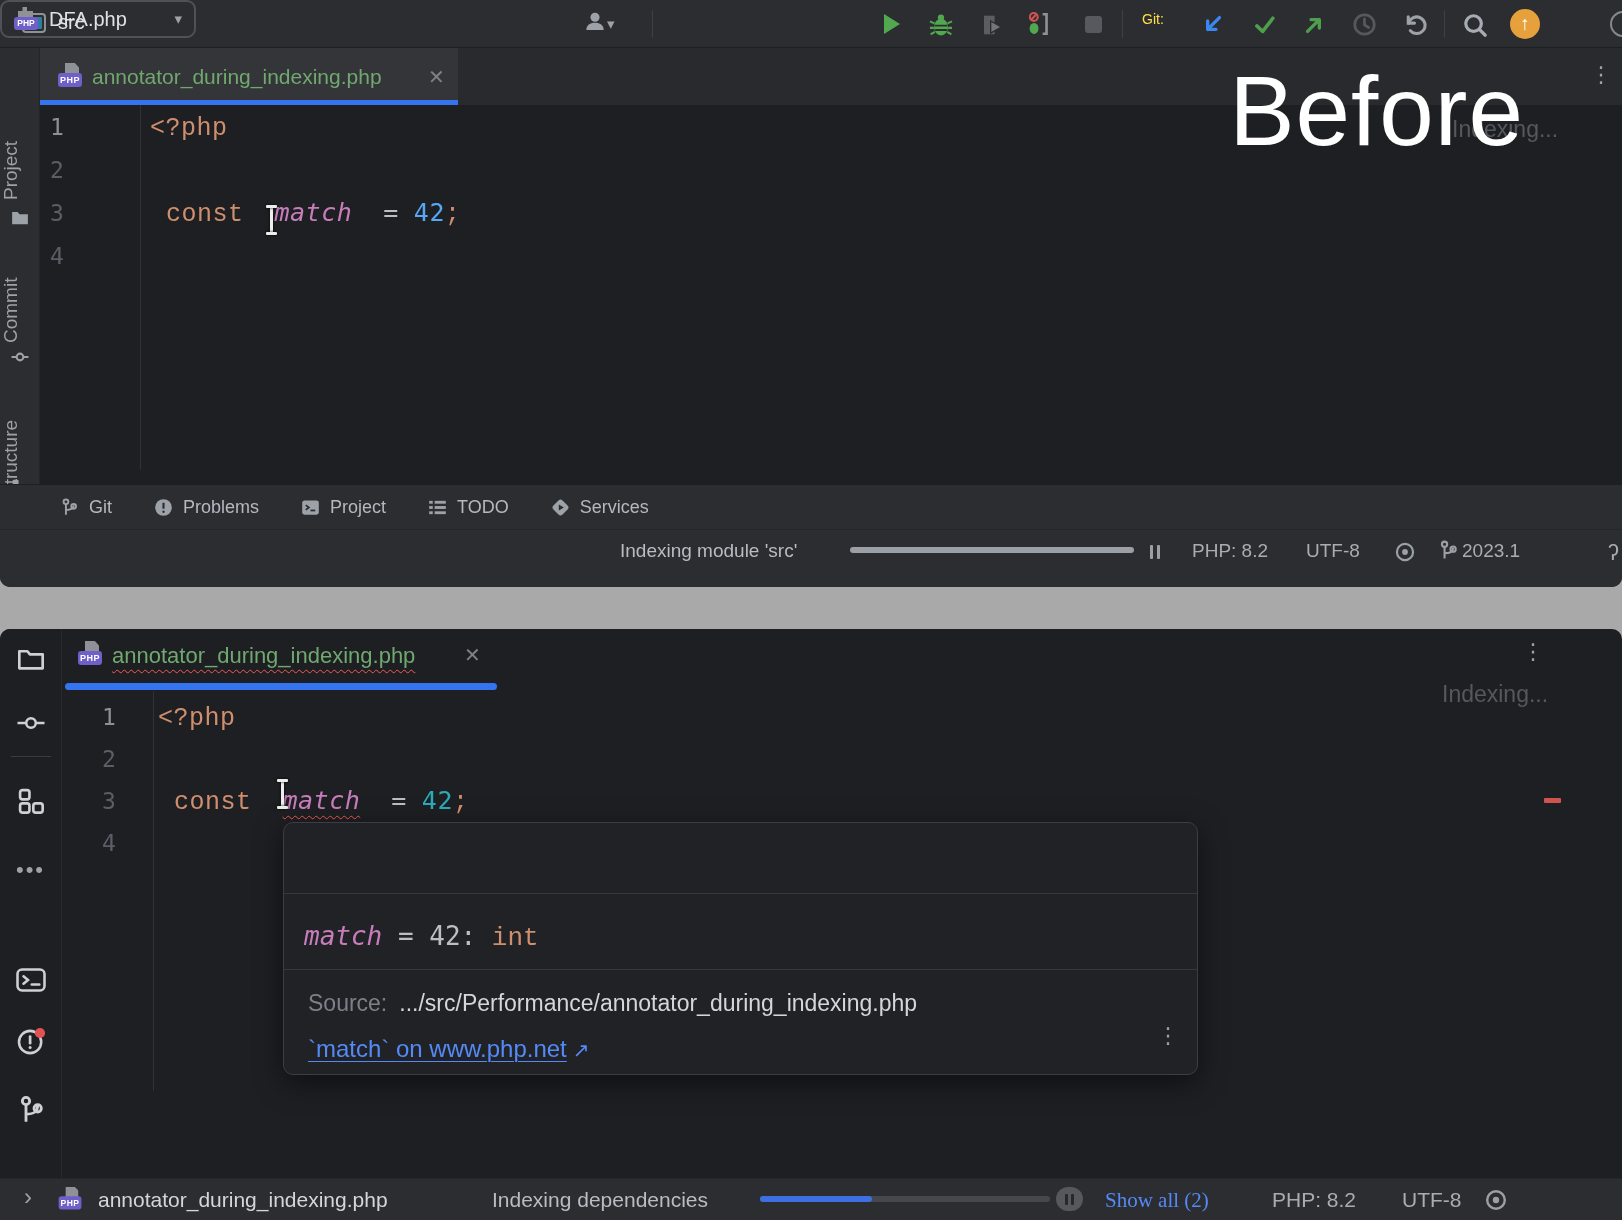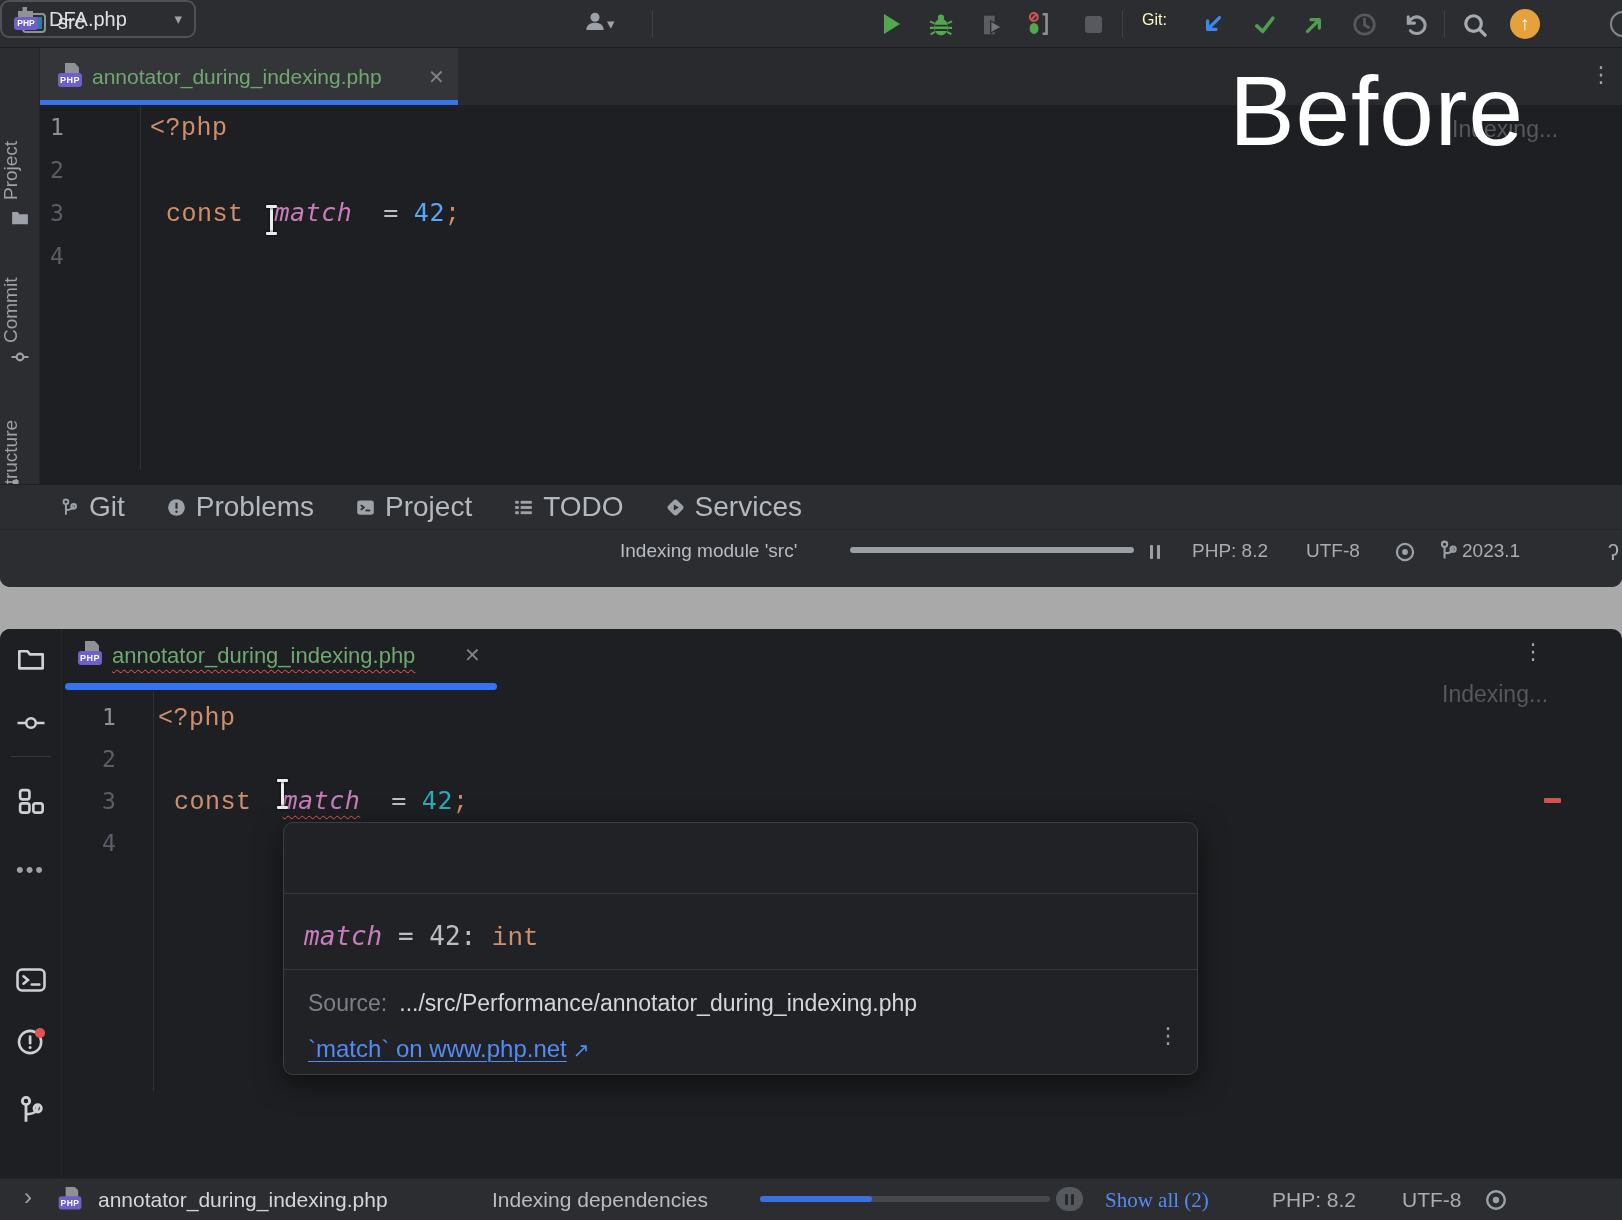--- a/index.html
+++ b/index.html
@@ -48,21 +48,21 @@
   #run-pill{ left:664px; top:5px; width:196px; height:38px; border:2px solid #4e5157; border-radius:9px;
       display:flex; align-items:center; padding:0 12px; gap:9px; }
   #run-pill .lbl{ color:#dfe1e5; font-size:20px; flex:1; }
   .chev{ color:#9da1a8; font-size:15px; }
   .runicon{ position:relative; width:26px; height:26px; }
   .runicon .blk{ position:absolute; left:4px; top:1px; width:15px; height:10px; background:#8e9297; clip-path:polygon(0 40%,30% 40%,30% 0,60% 0,60% 40%,100% 40%,100% 100%,0 100%); }
   .runicon .badge{ position:absolute; left:0; top:11px; width:24px; height:13px; background:#6e5fc9; border-radius:3px;
       color:#fff; font-size:8.5px; font-weight:bold; text-align:center; line-height:13px; }
   #play-icon{ left:884px; top:14px; width:0; height:0; border-top:10px solid transparent; border-bottom:10px solid transparent; border-left:16px solid #52a84f; }
   #stop-icon{ left:1085px; top:16px; width:17px; height:17px; background:#57595e; border-radius:3px; }
-  #git-label{ left:1142px; top:11px; font-size:16px; color:#fef9c3; }
+  #git-label{ left:1142px; top:11px; font-size:14px; color:#fde047; }
   #search-icon{ left:1462px; top:12px; }
   #update-icon{ left:1510px; top:9px; width:30px; height:30px; border-radius:50%; background:#e6a03c;
       color:#fff; font-size:19px; font-weight:bold; text-align:center; line-height:29px; }
   #edge-partial-top{ right:-14px; top:11px; width:26px; height:26px; border:2px solid #84888d; border-radius:50%; }
 
   
   #tabbar-b{ position:absolute; left:0; top:48px; width:100%; height:57px; background:#282a2d; }
   #tab-b{ position:absolute; left:40px; top:0; width:418px; height:57px; background:#343538; }
   #tab-b .blue{ position:absolute; left:0; bottom:0; width:100%; height:5px; background:#3574f0; }
   .tabname{ position:absolute; font-size:21px; color:#70a870; }
@@ -75,21 +75,21 @@
       color:#9da1a8; font-size:19px; text-align:center; }
   .stripe-ic{ position:absolute; left:11px; }
 
   
   #editor-b{ position:absolute; left:40px; top:105px; right:0; height:379px; background:#1e1f22; }
   #gutterline-b{ position:absolute; left:140px; top:105px; width:1px; height:365px; background:#303236; }
 
   
   #toolbar-b{ position:absolute; left:0; top:484px; width:100%; height:45px; background:#2b2d30; border-top:1px solid #1e1f22;
       display:flex; align-items:center; padding-left:60px; gap:42px; }
-  .twitem{ display:flex; align-items:center; gap:10px; color:#b4b8bf; font-size:28px; }
+  .twitem{ display:flex; align-items:center; gap:10px; color:#b4b8bf; font-size:18px; }
   #statusbar-b{ position:absolute; left:0; top:529px; width:100%; height:58px; background:#2b2d30; border-top:1px solid #242628; }
   .sbtext{ position:absolute; font-size:19px; color:#a9adb3; top:10px; }
   .pbar{ display:inline-block; width:3px; height:14px; background:#9ba0a6; margin:0 2px; border-radius:1px; }
   #progress-b{ left:850px; top:17px; width:284px; height:6px; border-radius:3px; background:#9ba0a6; }
 
   
   #sidebar-a{ position:absolute; left:0; top:0; width:62px; height:549px; background:#1e1f22; border-right:1px solid #26282b; }
   .sic{ position:absolute; left:50%; transform:translateX(-50%); }
   #tab-a-blue{ position:absolute; left:65px; top:54px; width:432px; height:7px; border-radius:3.5px; background:#3574f0; }
   #gutterline-a{ position:absolute; left:153px; top:62px; width:1px; height:400px; background:#303236; }

